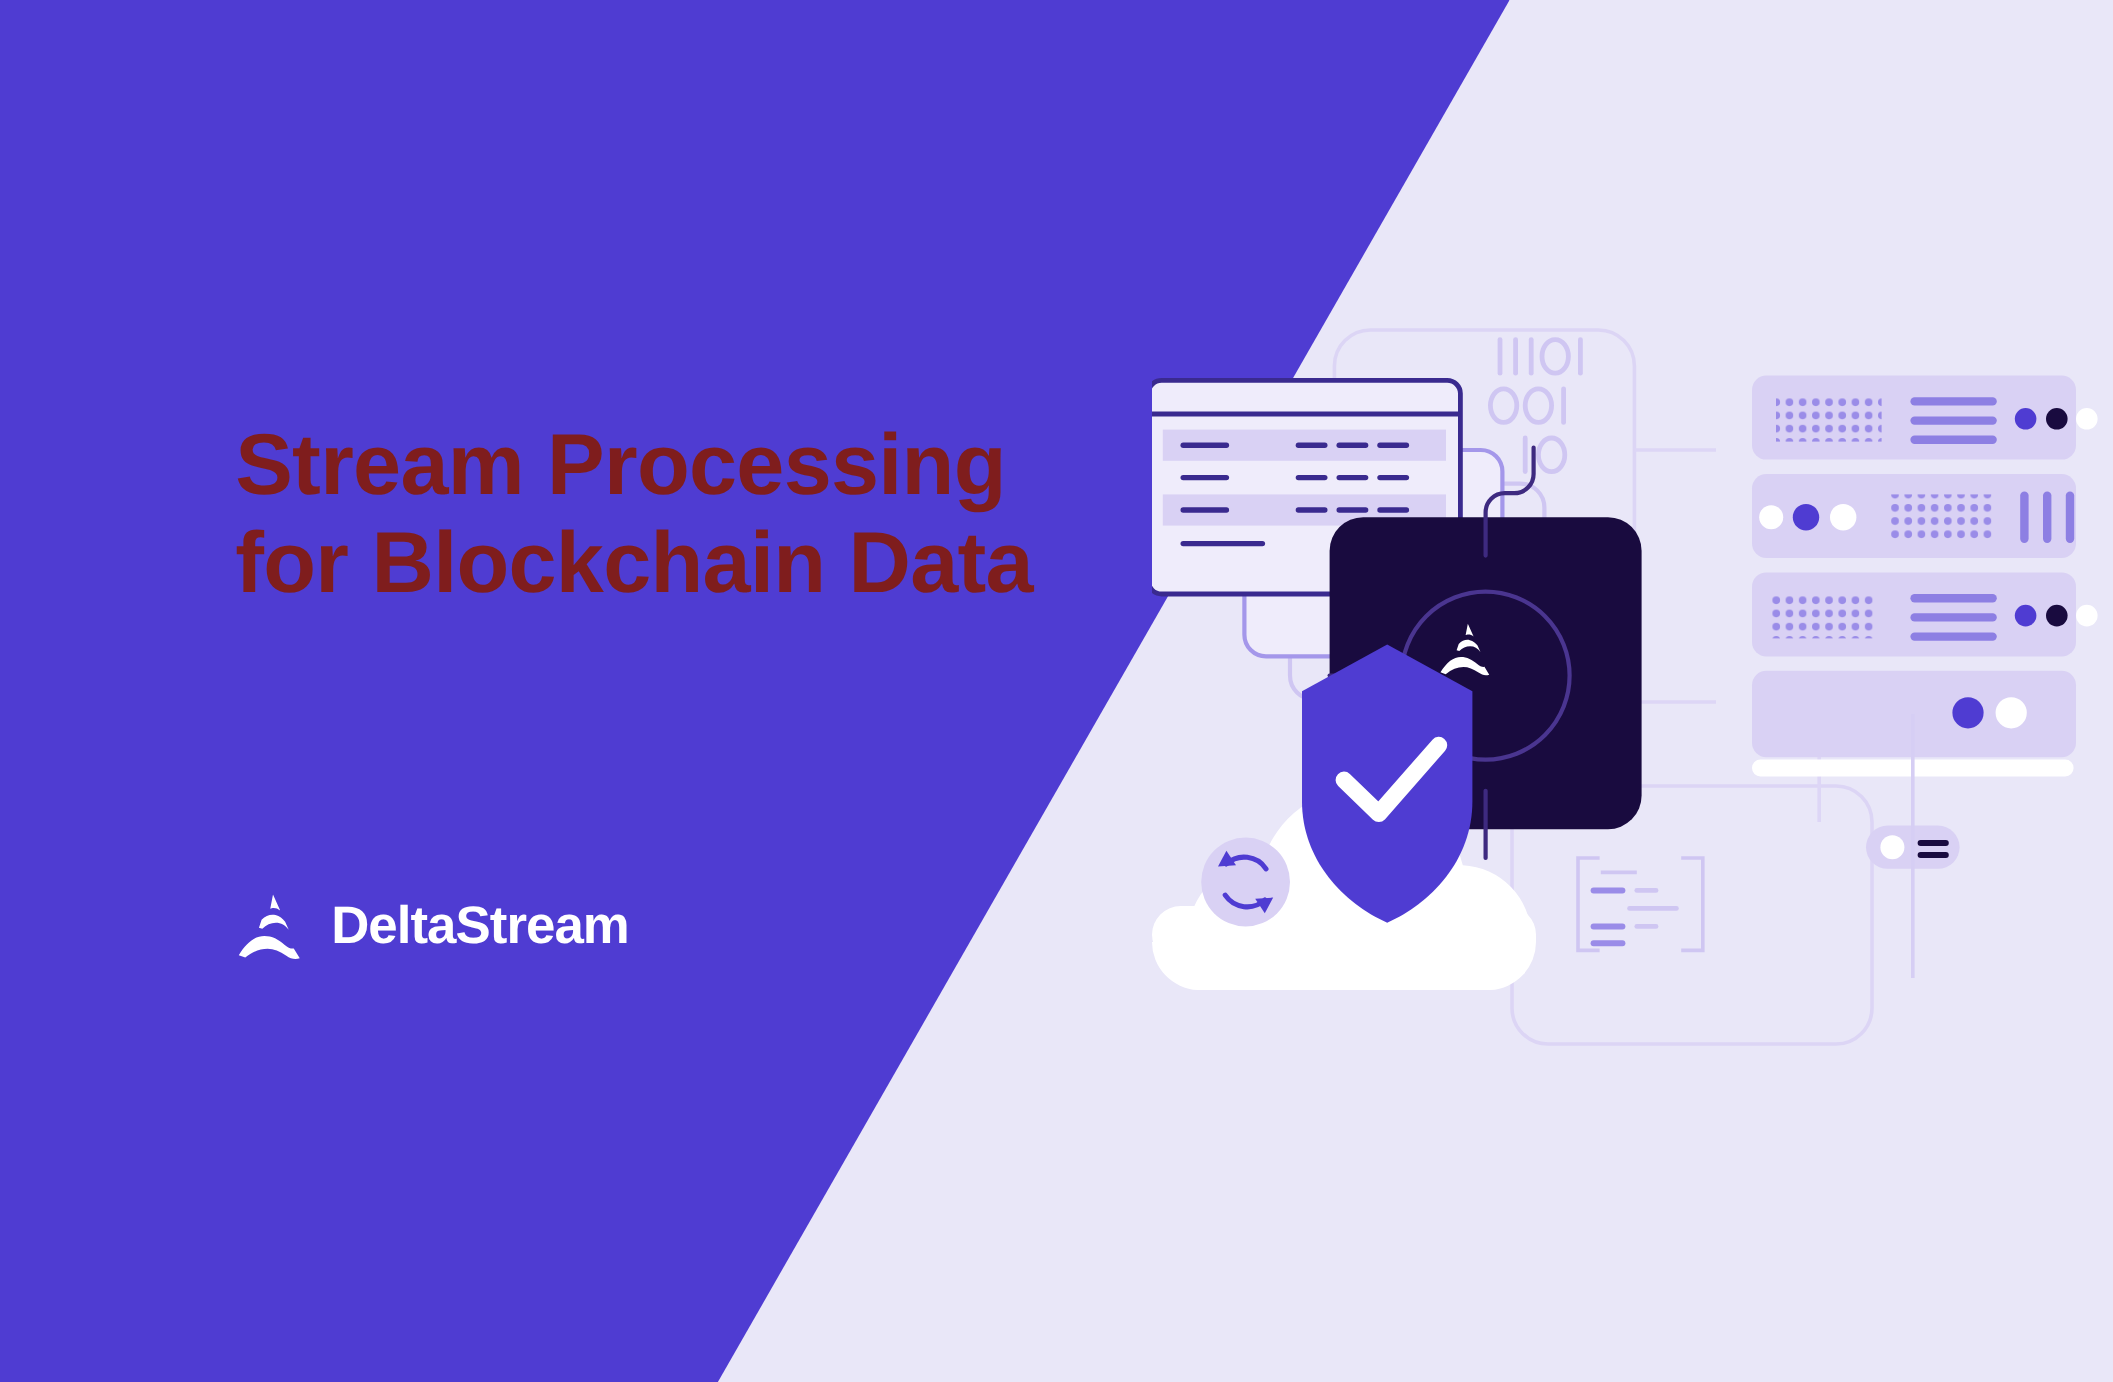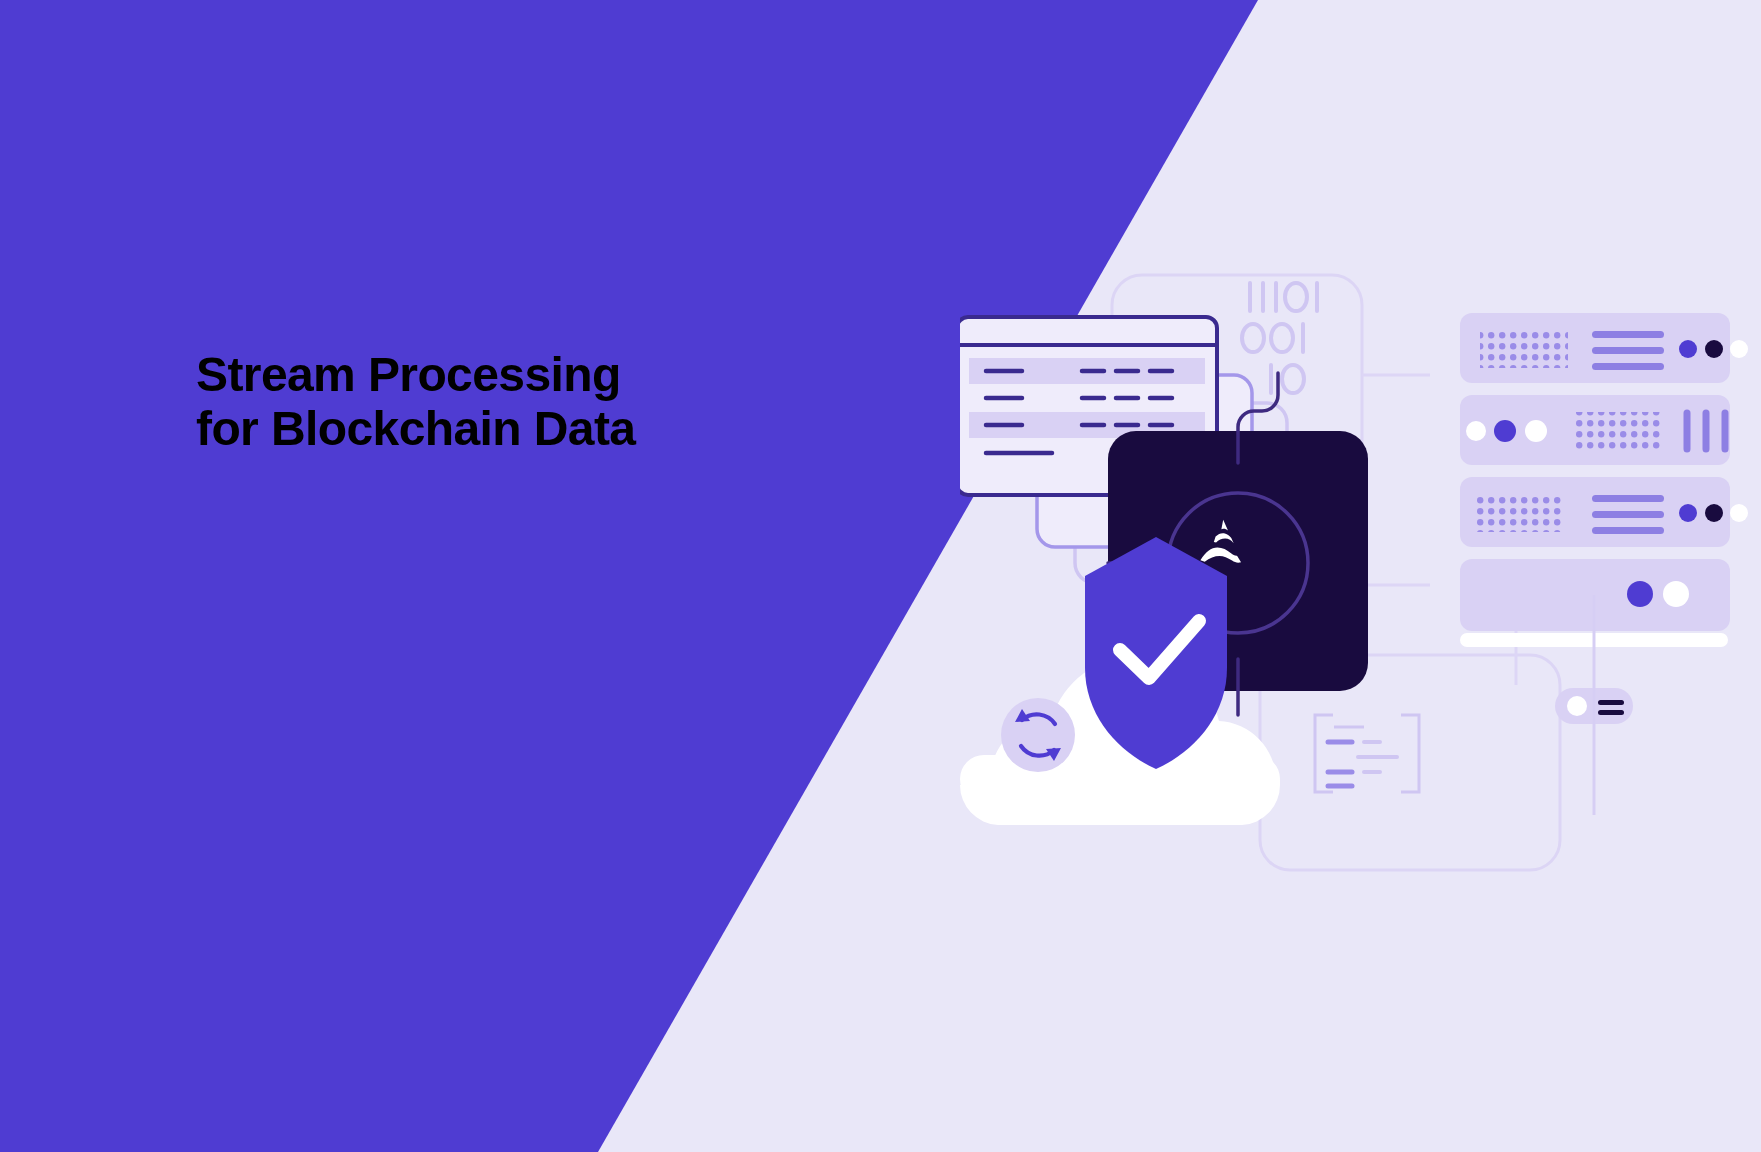--- a/index.html
+++ b/index.html
@@ -13,22 +13,22 @@
   
   .purple-panel{
     position:absolute;inset:0;
     background:#4f3cd2;
     clip-path:polygon(0 0, 1258px 0, 598px 1152px, 0 1152px);
   }
 
   
   .headline{
     position:absolute;left:196px;top:348px;width:680px;
-    color:#000000;
-    font-size:48px;line-height:1.13;
+    color:#7f1d1d;
+    font-size:72px;line-height:1.13;
     font-weight:700;letter-spacing:-0.6px;
     white-space:pre-line;
   }
 
   
   .logo-lockup{position:absolute;left:196px;top:742px;display:flex;align-items:center;gap:22px;}
   .logo-mark{width:58px;height:60px;display:block;}
   .logo-word{color:#fff;font-size:44px;font-weight:700;letter-spacing:-0.8px;line-height:1;}
 
   
@@ -38,20 +38,30 @@
 </head>
 <body>
 
 <div id="stage">
 
   <div class="purple-panel"></div>
 
   <div class="headline">Stream Processing
 for Blockchain Data</div>
 
+  <div class="logo-lockup">
+    <span class="logo-mark">
+      <svg viewBox="0 0 58 60" xmlns="http://www.w3.org/2000/svg" aria-hidden="true">
+        <path fill="#ffffff" d="M31.5 3.5 L37.5 16.8 C35.2 15.0 32.9 14.4 30.4 14.9 L29.2 15.2 Z"></path>
+        <path fill="#ffffff" d="M22.0 24.5 C25.6 21.0 29.5 19.6 33.6 20.6 C37.0 21.4 39.5 23.6 41.6 26.2 L44.6 32.8 C41.8 29.0 38.2 26.9 33.9 26.9 C29.6 26.9 25.8 28.7 22.6 32.0 L19.8 31.2 Z"></path>
+        <path fill="#ffffff" d="M3.0 54.0 C9.5 43.4 16.5 38.0 24.3 38.0 C30.6 38.0 36.2 40.8 41.3 45.4 C43.8 47.6 46.3 48.7 48.8 48.4 L53.8 56.5 C50.0 57.7 46.3 57.0 42.6 54.4 C37.2 50.6 32.0 48.6 27.0 48.6 C20.7 48.6 14.5 51.0 8.4 56.0 Z"></path>
+      </svg>
+    </span>
+    <span class="logo-word">DeltaStream</span>
+  </div>
 
   <div class="illo">
     <svg viewBox="0 0 790 640" xmlns="http://www.w3.org/2000/svg">
       <defs>
         <pattern id="dotgrid" width="11" height="11" patternUnits="userSpaceOnUse">
           <circle cx="3.2" cy="3.2" r="3.2" fill="#9a8ce8"></circle>
         </pattern>
         <clipPath id="cloudclip">
           <path d="M10 195 h330 v60 H10 z"></path>
         </clipPath>

